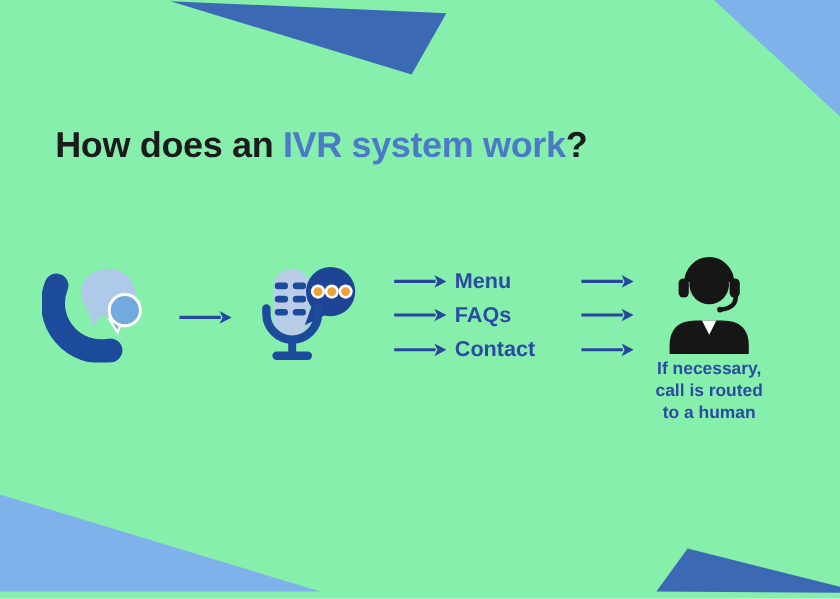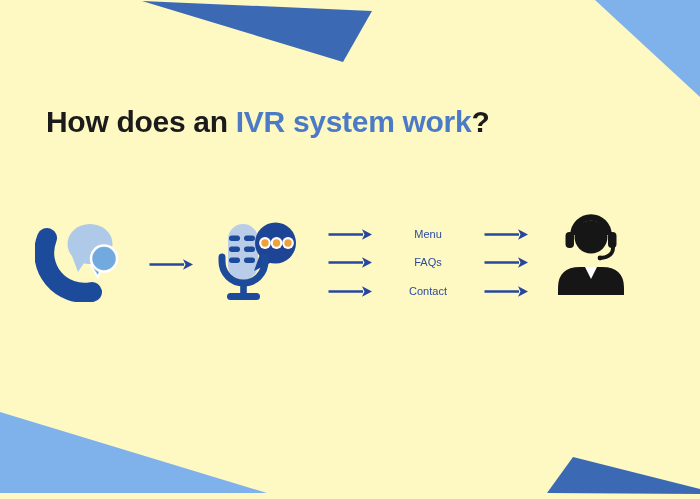--- a/index.html
+++ b/index.html
@@ -1,29 +1,29 @@
 <!DOCTYPE html>
 <html><head>
 <meta charset="utf-8">
 <style>
   html,body{margin:0;padding:0;background:#fff;}
-  .canvas{position:relative;width:700px;height:499px;background:#fef9c3;overflow:hidden;
+  .canvas{position:relative;width:700px;height:499px;background:#86efac;overflow:hidden;
           font-family:"Liberation Sans","DejaVu Sans",sans-serif;}
   .bg{position:absolute;left:0;top:0;width:700px;height:499px;}
   .title{position:absolute;left:46px;top:105px;margin:0;font-size:30px;font-weight:bold;
          color:#1b1b1b;letter-spacing:-0.3px;white-space:nowrap;}
   .title .hl{color:#4B7BC6;}
   .icon{position:absolute;}
   .caption{position:absolute;text-align:center;font-weight:bold;color:#2A4BA3;
            font-size:14.5px;line-height:18px;}
   .cap-customer{left:38px;top:311px;width:100px;}
   .cap-ivr{left:193px;top:311px;width:100px;}
   .cap-agent{left:534px;top:299px;width:114px;}
-  .opt{position:absolute;left:379px;width:98px;text-align:center;font-weight:normal;
-       color:#2A4BA3;font-size:11px;line-height:16px;}
+  .opt{position:absolute;left:379px;width:98px;font-weight:bold;
+       color:#2A4BA3;font-size:18px;line-height:16px;}
   .opt-0{top:225.5px;} .opt-1{top:254px;} .opt-2{top:282.5px;}
   .arrow{position:absolute;width:46px;height:13px;}
   .ar-shaft{stroke:#27479F;stroke-width:2.6;}
   .ar-head{fill:#27479F;}
 </style>
 </head>
 <body>
 
 <div class="canvas">
 
@@ -115,14 +115,19 @@
   <svg class="icon" style="left:552px;top:206px;" width="78" height="92" viewBox="0 0 78 92">
     <path d="M 21.5 29 a 17.5 17.5 0 0 1 35 0" fill="none" stroke="#161616" stroke-width="6.5"></path>
     <circle cx="39" cy="31" r="16.5" fill="#161616"></circle>
     <rect x="13.5" y="26" width="8.5" height="16" rx="4" fill="#161616"></rect>
     <rect x="56" y="26" width="8.5" height="16" rx="4" fill="#161616"></rect>
     <path d="M 61 40 Q 62 51 48 52" fill="none" stroke="#161616" stroke-width="3.8" stroke-linecap="round"></path>
     <circle cx="48" cy="52" r="2.4" fill="#161616"></circle>
     <path d="M 6 89 v -7 q 0 -21 22 -21 h 22 q 22 0 22 21 v 7 z" fill="#161616"></path>
     <polygon points="33,61 45,61 39,73" fill="#ffffff"></polygon>
   </svg>
+  <div class="caption cap-agent">
+    <div>If necessary,</div>
+    <div>call is routed</div>
+    <div>to a human</div>
+  </div>
 
 </div>
 
 </body></html>

